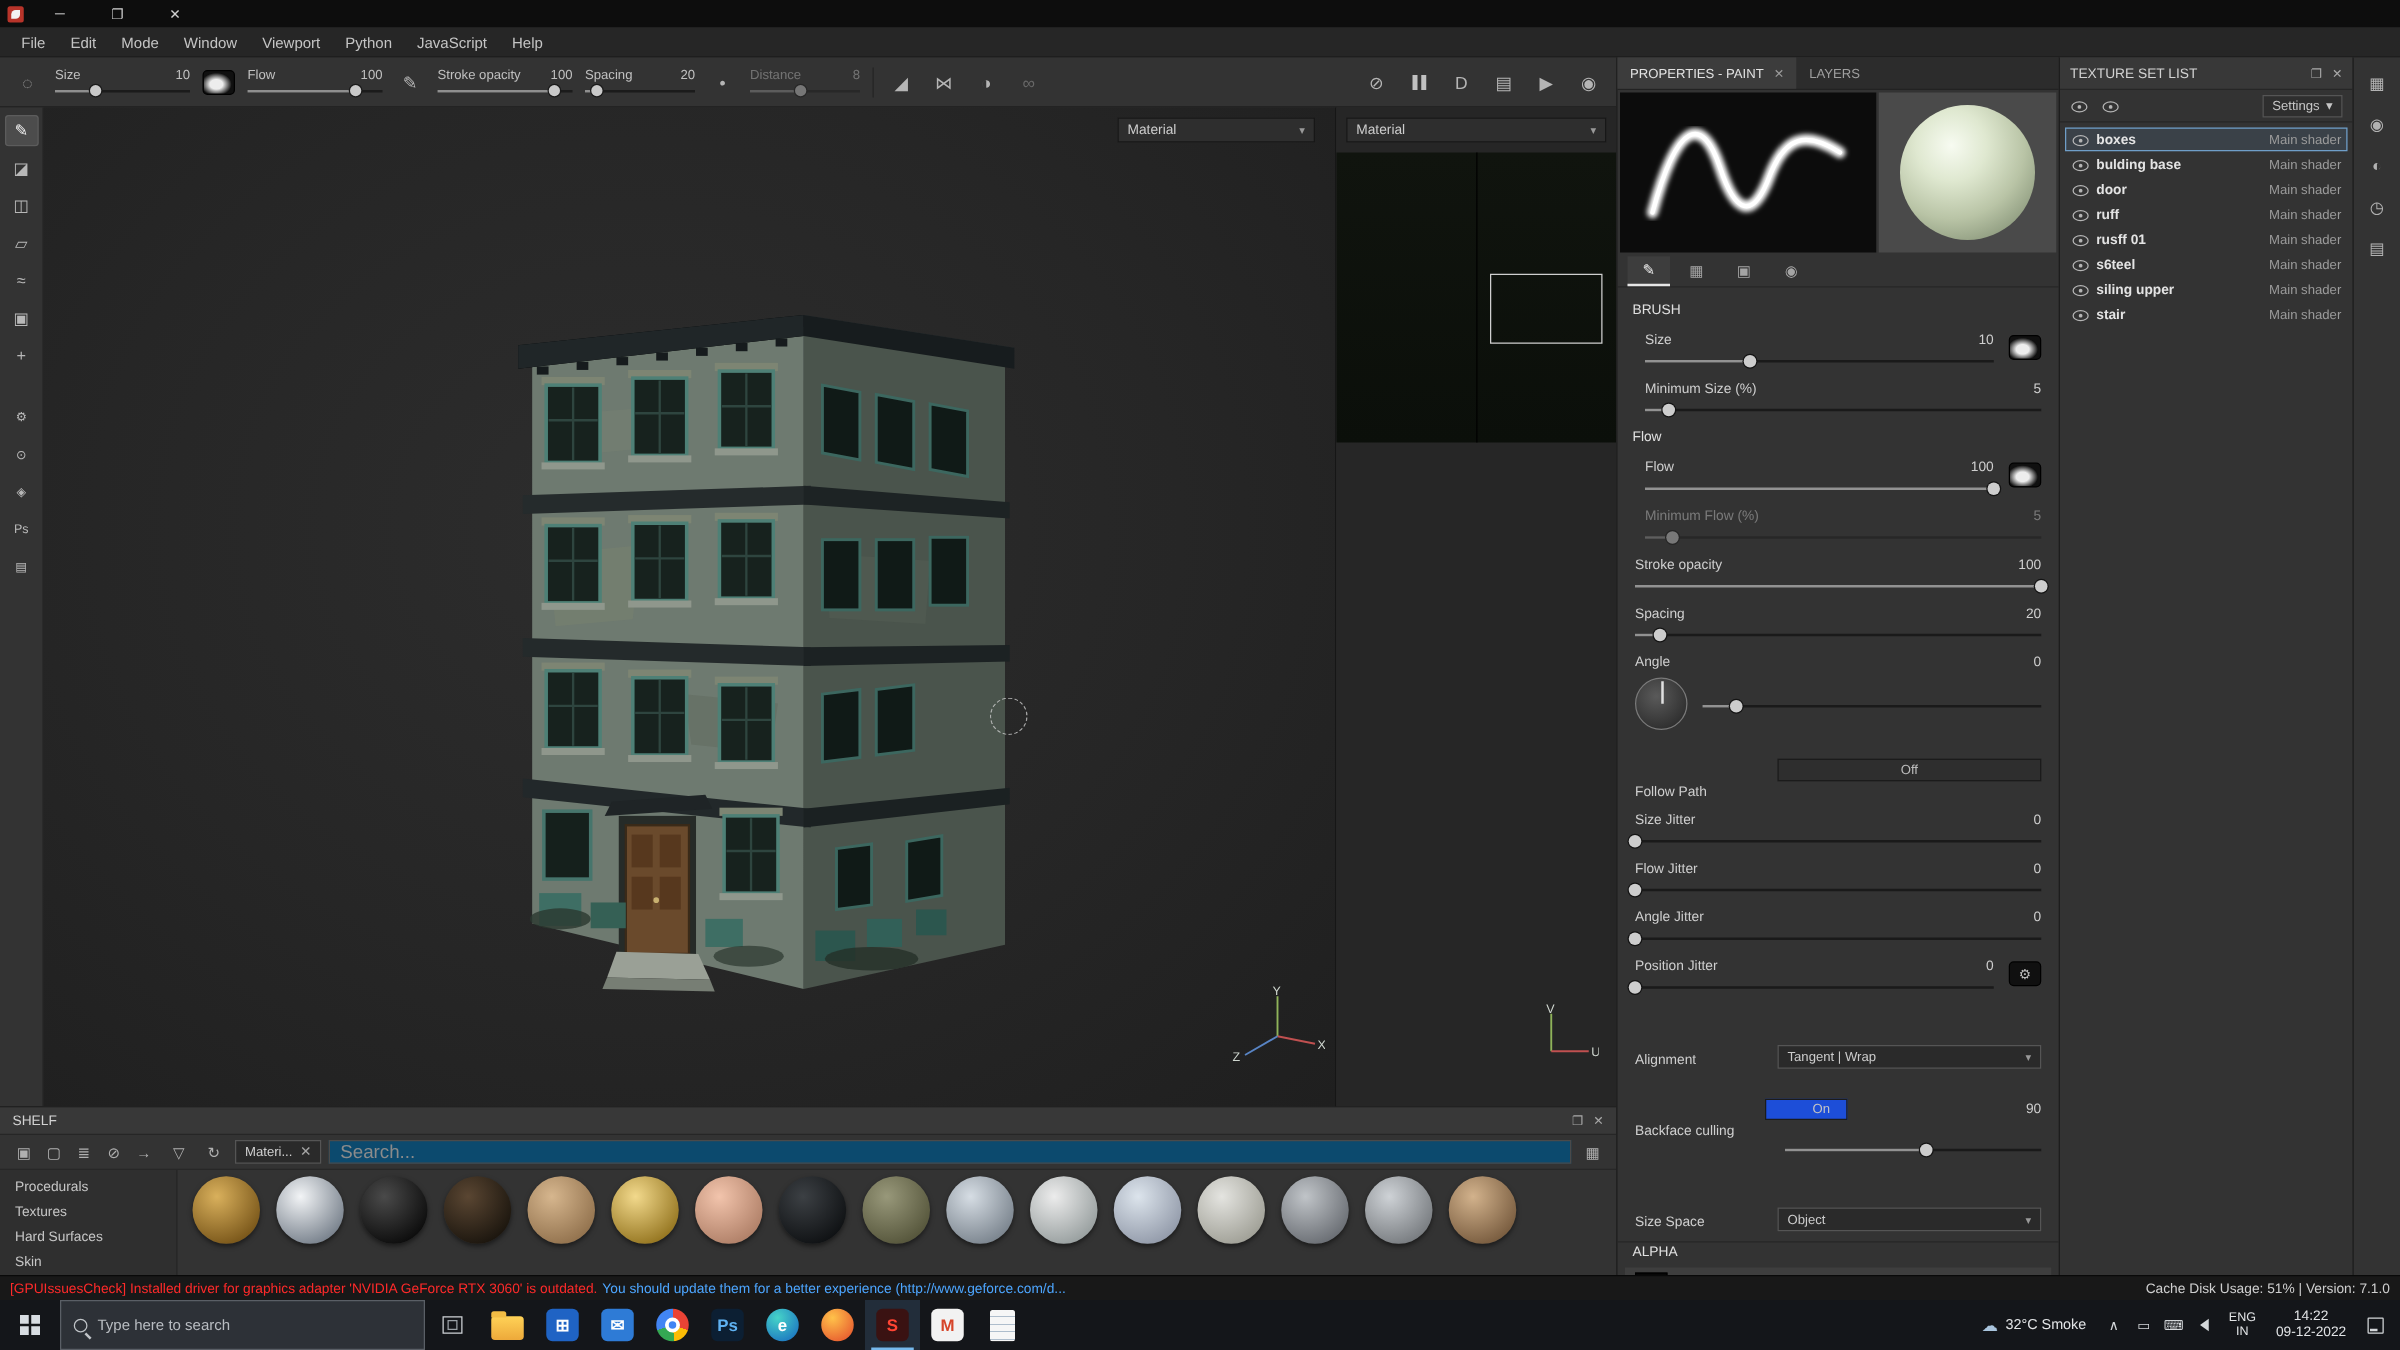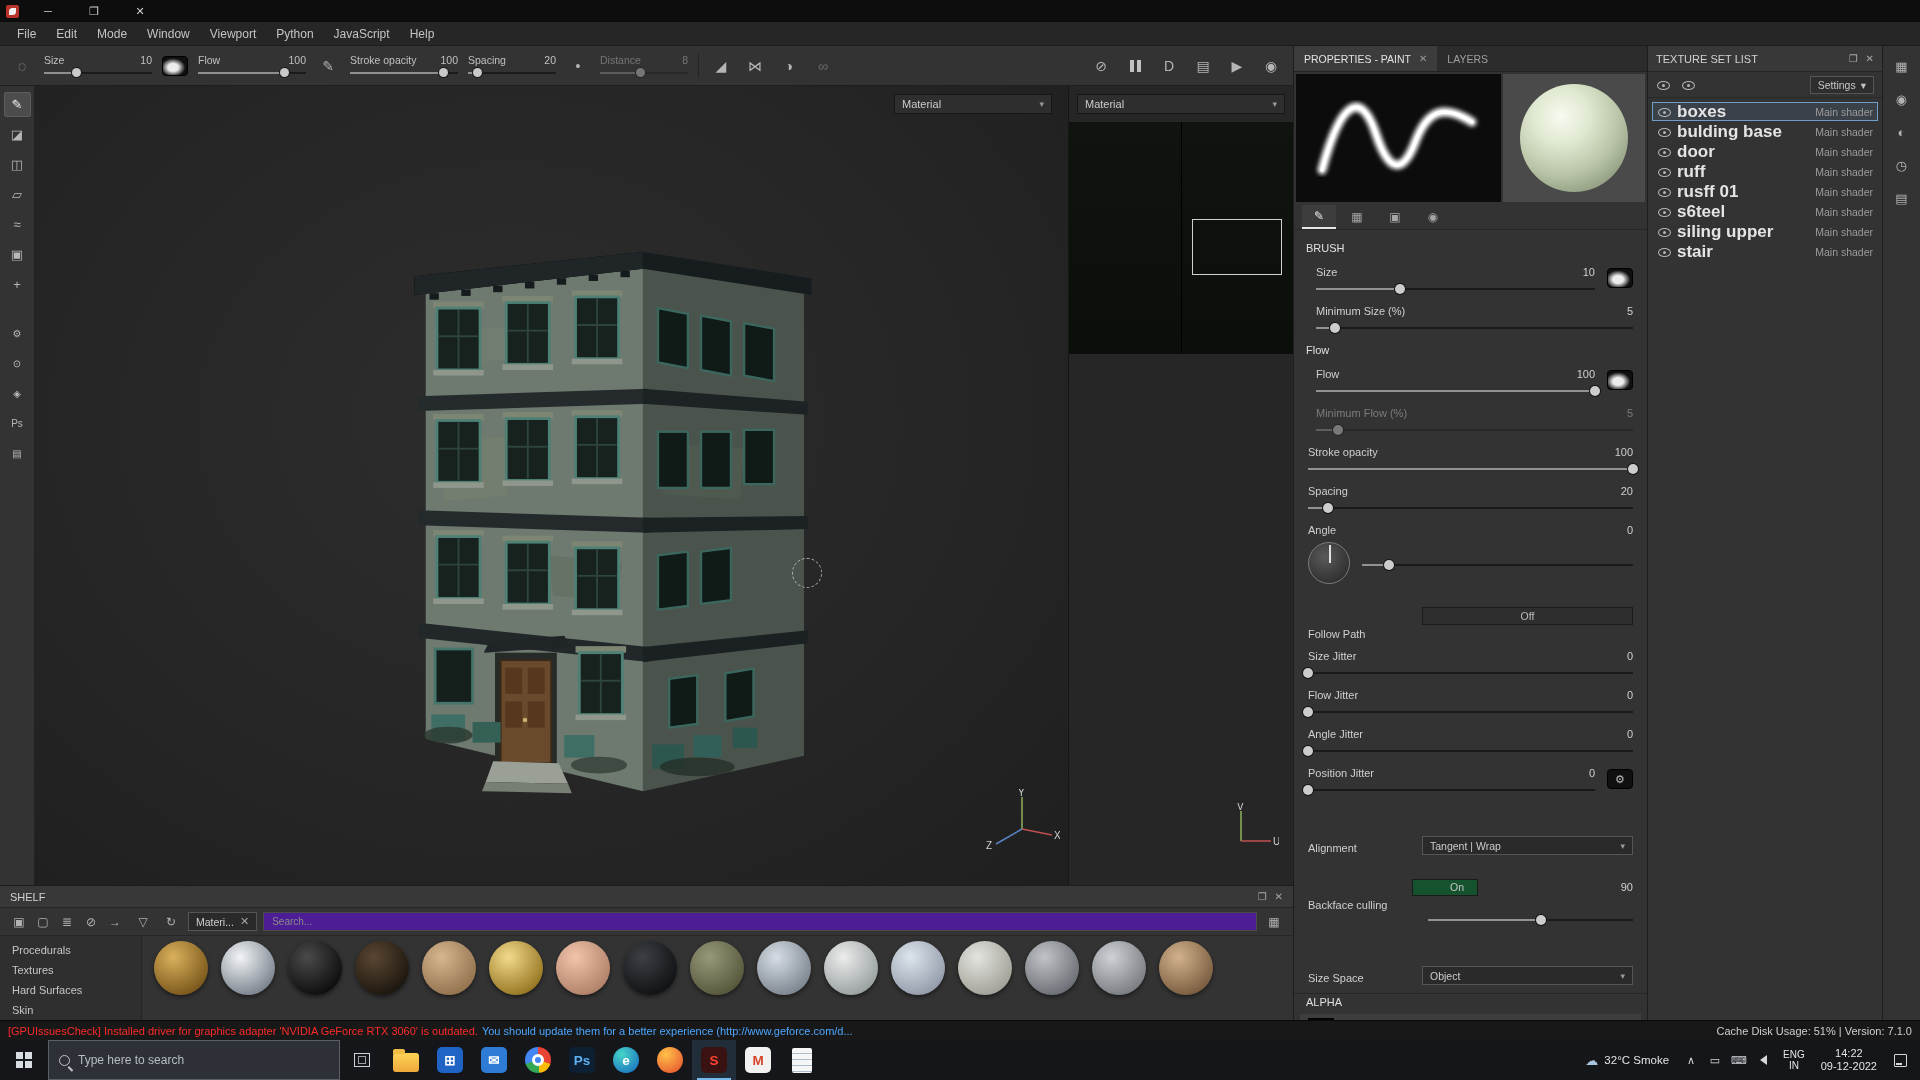--- a/index.html
+++ b/index.html
@@ -103,52 +103,52 @@
   .dial { width:42px; height:42px; border-radius:50%; border:1px solid #7a7a7a; position:relative;
           background:radial-gradient(circle at 40% 35%, #5a5a5a, #303030 75%); flex:none; cursor:pointer; }
   .dial::after { content:""; position:absolute; left:50%; top:2px; width:2px; height:18px; background:#e0e0e0; }
   .dial-sl { flex:1; }
   .prow-inline { display:flex; align-items:center; gap:10px; padding:0 14px; }
   .ilbl { width:104px; font-size:11px; color:#cfcfcf; flex:none;margin-top:36px; }
   .wide-btn { flex:1; height:18px; background:#2e2e2e; border:1px solid #1b1b1b; display:flex; align-items:center; justify-content:center; font-size:10.5px; color:#bcbcbc; cursor:pointer; }
   .pdd { flex:1; height:19px; background:#2a2a2a; border:1px solid #555; display:flex; align-items:center; padding:0 7px; font-size:10.5px; color:#cccccc; cursor:pointer;margin-top:32px; }
   .pdd .chev { margin-left:auto; font-size:9px; color:#999; }
   .bfc-head { display:flex; align-items:center; padding:0 14px; }
-  .on-btn { width:66px; height:17px; background:#14532d; border:1px solid #1b1b1b; display:flex; align-items:center; justify-content:center; font-size:10.5px; color:#c4c4c4; cursor:pointer;padding-left:24px; }
+  .on-btn { width:66px; height:17px; background:#1d4ed8; border:1px solid #1b1b1b; display:flex; align-items:center; justify-content:center; font-size:10.5px; color:#c4c4c4; cursor:pointer;padding-left:24px; }
   .bfc-sl { margin:3px 14px 0 134px; }
   .alpha-sec { margin-top:auto; border-top:1px solid #272727; }
   .alpha-row { display:flex; align-items:center; gap:8px; background:#3e3e3e; margin:4px 6px 6px 6px; padding:4px 8px; }
   .alpha-thumb { width:26px; height:26px; background:#070707; border:1px solid #000; flex:none; }
   .alpha-name { flex:1; font-size:11px; color:#dcdcdc; }
   .xbtn { color:#a5a5a5; font-size:11px; cursor:pointer; }
 
   
   #texsetpanel { width:235px; }
   .tsl-toolbar { height:26px; display:flex; align-items:center; gap:10px; padding:0 8px; border-bottom:1px solid #272727; }
   .eye { width:15px; height:13px; position:relative; display:inline-block; cursor:pointer; flex:none; }
   .eye::before { content:""; position:absolute; left:1px; top:3px; width:11px; height:7px; border:1px solid #b5b5b5; border-radius:50%; }
   .eye::after { content:""; position:absolute; left:5.5px; top:5.5px; width:3px; height:3px; background:#b5b5b5; border-radius:50%; }
   .settings-dd { margin-left:auto; height:18px; background:#2e2e2e; border:1px solid #555; color:#c6c6c6; font-size:10.5px; display:flex; align-items:center; gap:5px; padding:0 7px; cursor:pointer; }
   .tsl-list { padding:4px 4px; display:flex; flex-direction:column; gap:1px; }
   .tsl-row { display:flex; align-items:center; gap:5px; height:19px; padding:0 4px; cursor:pointer; border:1px solid transparent; }
   .tsl-row.selected { border-color:#6f9ec8; background:#3a4148; }
-  .tsl-name { font-size:17px; font-weight:bold; color:#e4e4e4; flex:1; white-space:nowrap; overflow:hidden; }
+  .tsl-name { font-size:11px; font-weight:bold; color:#e4e4e4; flex:1; white-space:nowrap; overflow:hidden; }
   .tsl-shader { font-size:10.5px; color:#9b9b9b; }
 
   
   #rightstrip { width:38px; background:#333333; border-left:1px solid #1d1d1d; display:flex; flex-direction:column; align-items:center; padding-top:8px; gap:9px; }
   .rail-btn { width:26px; height:24px; display:flex; align-items:center; justify-content:center; color:#b2b2b2; font-size:13px; border-radius:3px; cursor:pointer; }
 
   
   #shelf { height:135px; background:#333333; border-top:1px solid #1c1c1c; display:flex; flex-direction:column; }
   .shelf-header { height:22px; display:flex; align-items:center; padding:0 10px; font-size:11px; color:#d2d2d2; background:#383838; border-bottom:1px solid #262626; }
   .shelf-toolbar { height:28px; display:flex; align-items:center; gap:6px; padding:0 8px; border-bottom:1px solid #272727; }
   .shelf-ico { width:22px; height:20px; display:flex; align-items:center; justify-content:center; color:#b0b0b0; font-size:12px; cursor:pointer; border-radius:3px; }
   .filter-tag { display:flex; align-items:center; gap:6px; height:19px; background:#2a2a2a; border:1px solid #555; padding:0 7px; font-size:10.5px; color:#d0d0d0; cursor:pointer; }
-  .shelf-search { flex:1; height:19px; background:#4c1d95; border:1px solid #4a4a4a; color:#c8c8c8; font-size:10px; padding:0 8px; outline:none; font-family:"Liberation Sans",sans-serif; }
+  .shelf-search { flex:1; height:19px; background:#0c4a6e; border:1px solid #4a4a4a; color:#c8c8c8; font-size:15px; padding:0 8px; outline:none; font-family:"Liberation Sans",sans-serif; }
   .shelf-search::placeholder { color:#8b8b8b; }
   .shelf-body { flex:1; display:flex; overflow:hidden; }
   .shelf-cats { width:142px; background:#2f2f2f; border-right:1px solid #262626; padding-top:4px; }
   .shelf-cat { height:20px; display:flex; align-items:center; padding:0 12px; font-size:11px; color:#c6c6c6; cursor:pointer; }
   .shelf-grid { flex:1; display:flex; gap:9px; padding:5px 10px; overflow:hidden; }
   .mat-cell { width:58px; flex:none; display:flex; flex-direction:column; align-items:center; cursor:pointer; }
   .msphere { width:54px; height:54px; border-radius:50%; background:radial-gradient(circle at 36% 30%, var(--c1,#ccc) 0%, var(--c2,#555) 88%); box-shadow:0 2px 4px rgba(0,0,0,.5); }
 
   
   #statusbar { height:20px; background:#181818; border-top:1px solid #090909; display:flex; align-items:center; padding:0 8px; font-size:11px; white-space:nowrap; overflow:hidden; }

